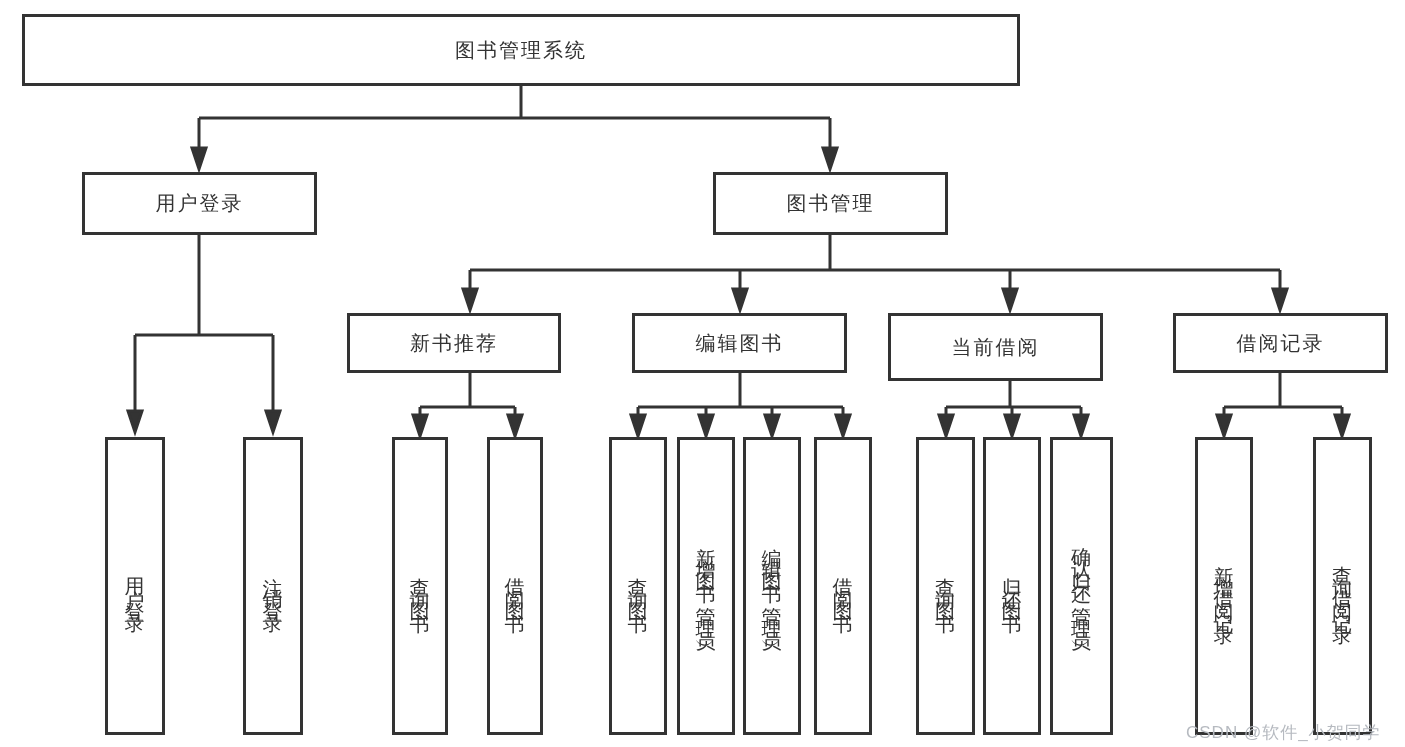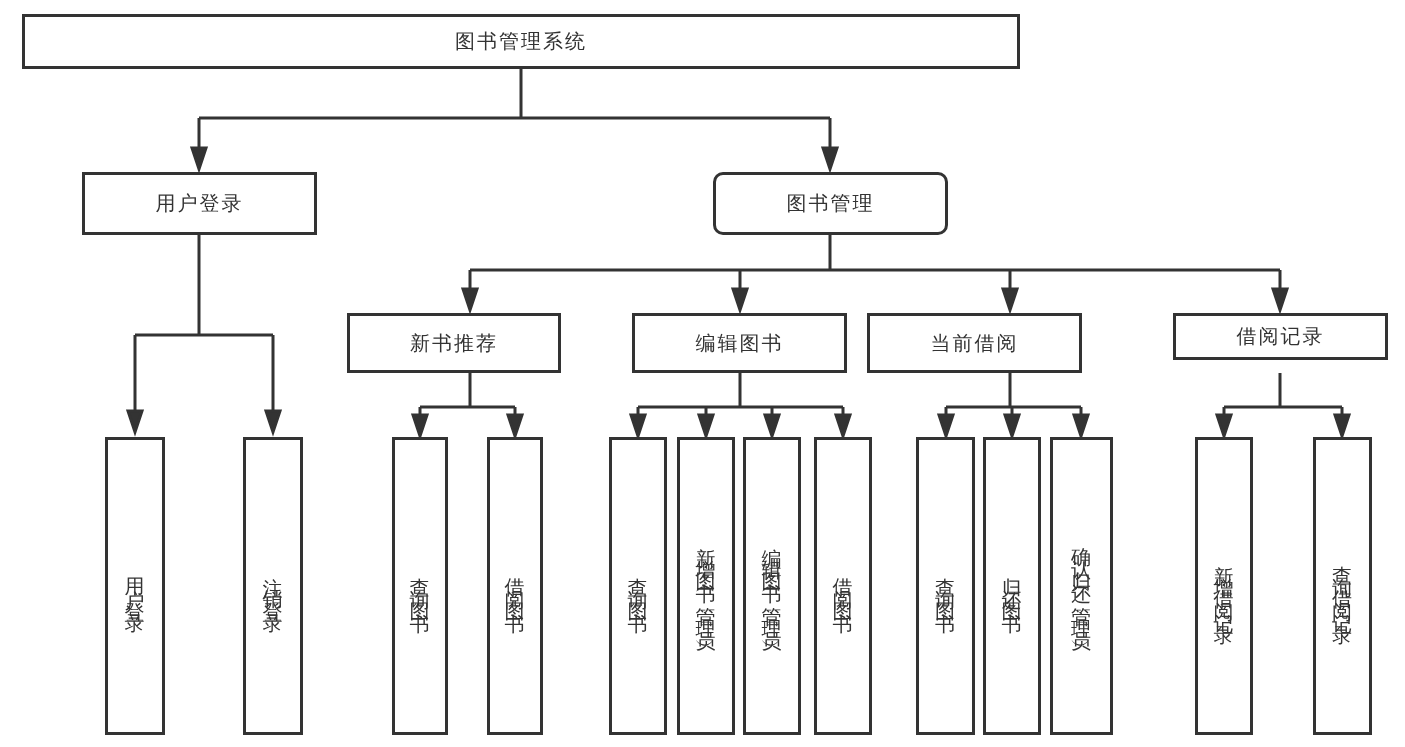--- a/index.html
+++ b/index.html
@@ -98,41 +98,41 @@
       <polygon points="1074,415 1088,415 1081,436"></polygon>
     </g>
 
     <g stroke="#333333" stroke-width="3" fill="#333333">
       <path d="M1280 373 V407 M1224 407 H1342 M1224 407 V416 M1342 407 V416" fill="none"></path>
       <polygon points="1217,415 1231,415 1224,436"></polygon>
       <polygon points="1335,415 1349,415 1342,436"></polygon>
     </g>
   </svg>
 
-  <div class="hbox" style="left:22px;top:14px;width:998px;height:55px;">
+  <div class="hbox" style="left:22px;top:14px;width:998px;height:72px;">
     <span>图书管理系统</span>
   </div>
 
   <div class="hbox" style="left:82px;top:172px;width:235px;height:63px;">
     <span>用户登录</span>
   </div>
-  <div class="hbox" style="left:713px;top:172px;width:235px;height:63px;border-radius:10px;">
+  <div class="hbox" style="left:713px;top:172px;width:235px;height:63px;">
     <span>图书管理</span>
   </div>
 
   <div class="hbox" style="left:347px;top:313px;width:214px;height:60px;">
     <span>新书推荐</span>
   </div>
   <div class="hbox" style="left:632px;top:313px;width:215px;height:60px;">
     <span>编辑图书</span>
   </div>
-  <div class="hbox" style="left:867px;top:313px;width:215px;height:60px;">
+  <div class="hbox" style="left:888px;top:313px;width:215px;height:68px;">
     <span>当前借阅</span>
   </div>
-  <div class="hbox" style="left:1173px;top:313px;width:215px;height:47px;">
+  <div class="hbox" style="left:1173px;top:313px;width:215px;height:60px;">
     <span>借阅记录</span>
   </div>
 
   <div class="vbox" style="left:105px;width:60px;">
     <span class="vtext">用户登录</span>
   </div>
   <div class="vbox" style="left:243px;width:60px;">
     <span class="vtext">注销登录</span>
   </div>
 
@@ -166,13 +166,14 @@
     <span class="vtext">确认归还（管理员）</span>
   </div>
 
   <div class="vbox" style="left:1195px;width:58px;">
     <span class="vtext">新增借阅记录</span>
   </div>
   <div class="vbox" style="left:1313px;width:59px;">
     <span class="vtext">查询借阅记录</span>
   </div>
 
+  <div class="watermark">CSDN @软件_小贺同学</div>
 </div>
 
 </body></html>

